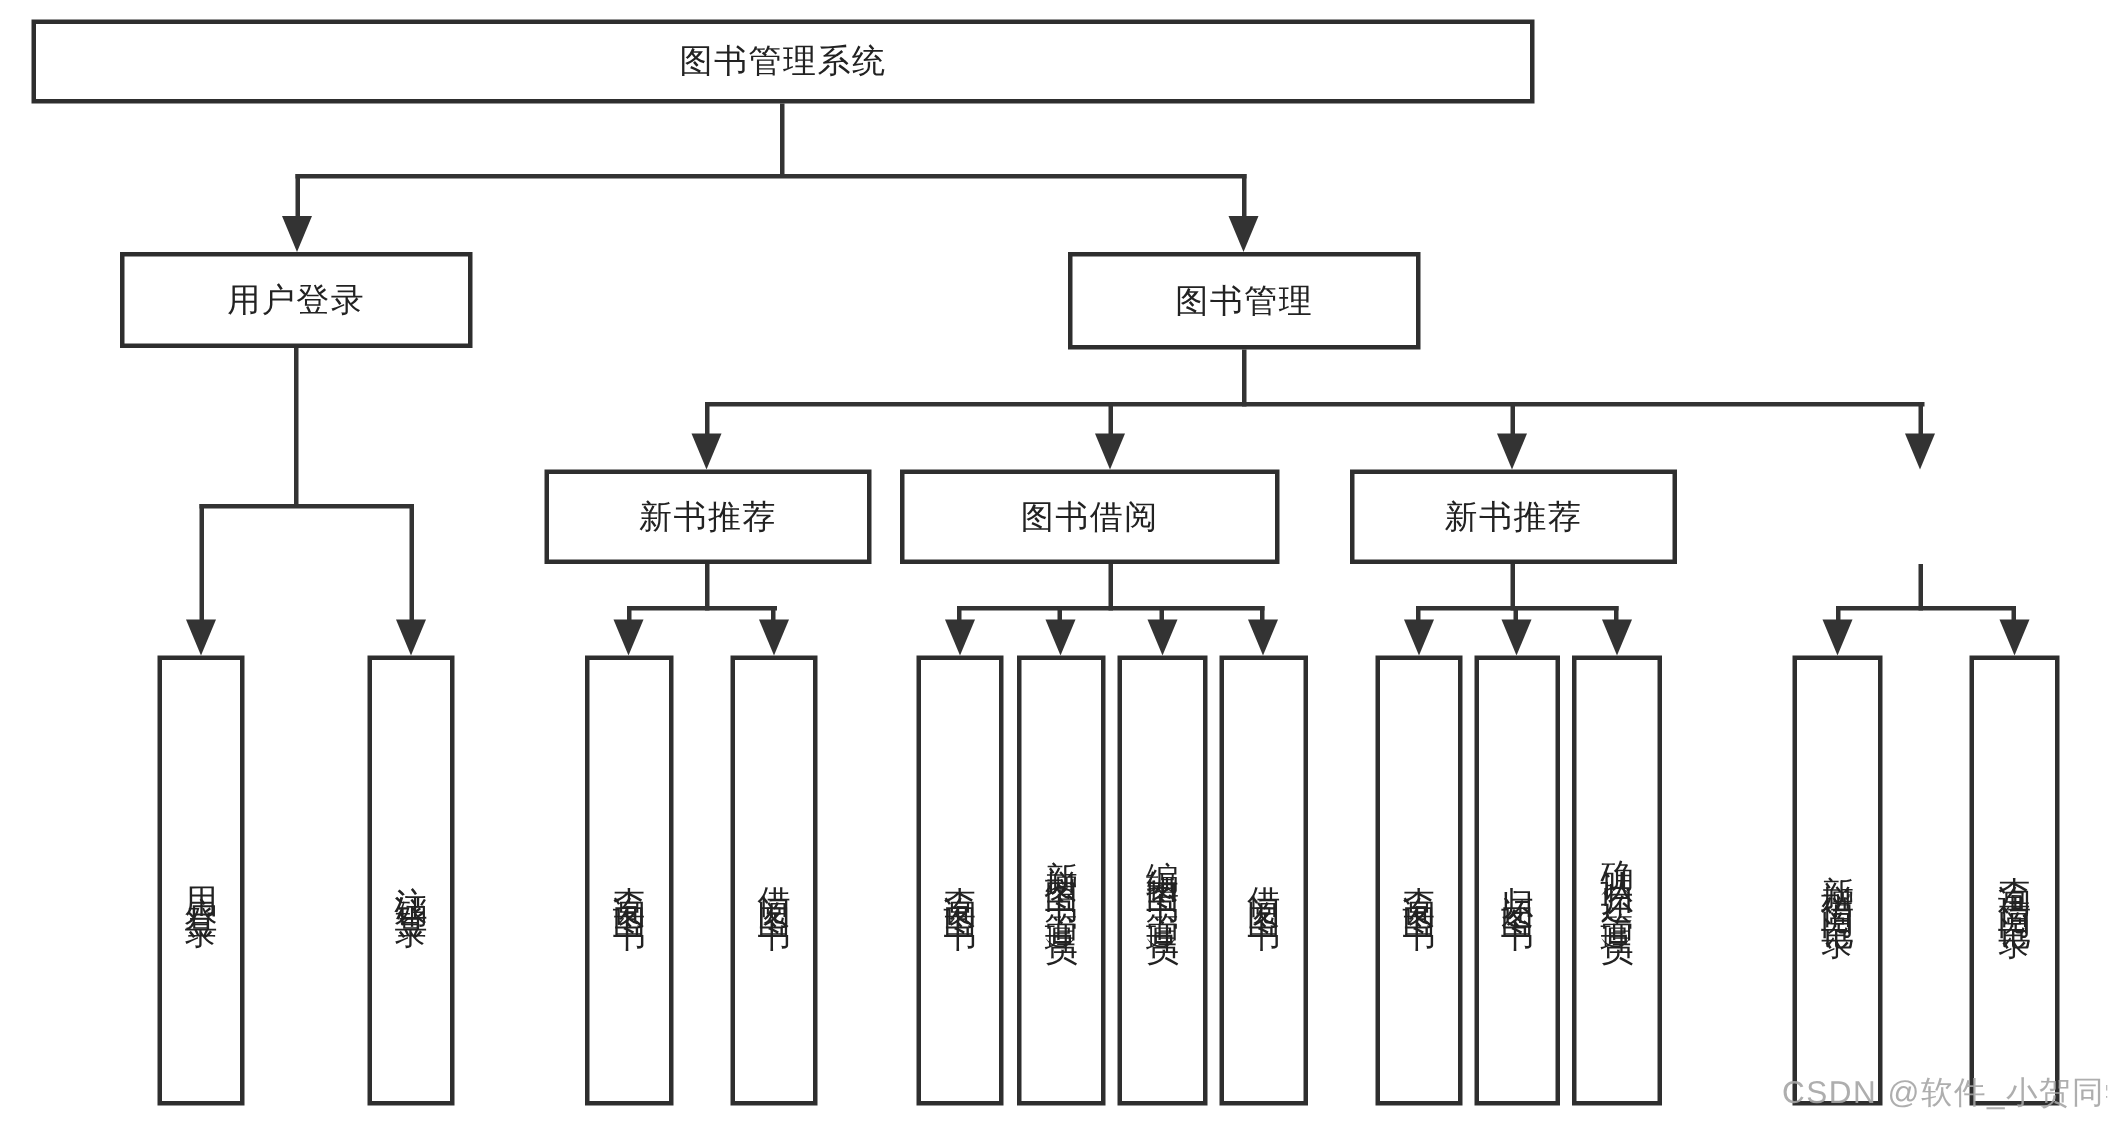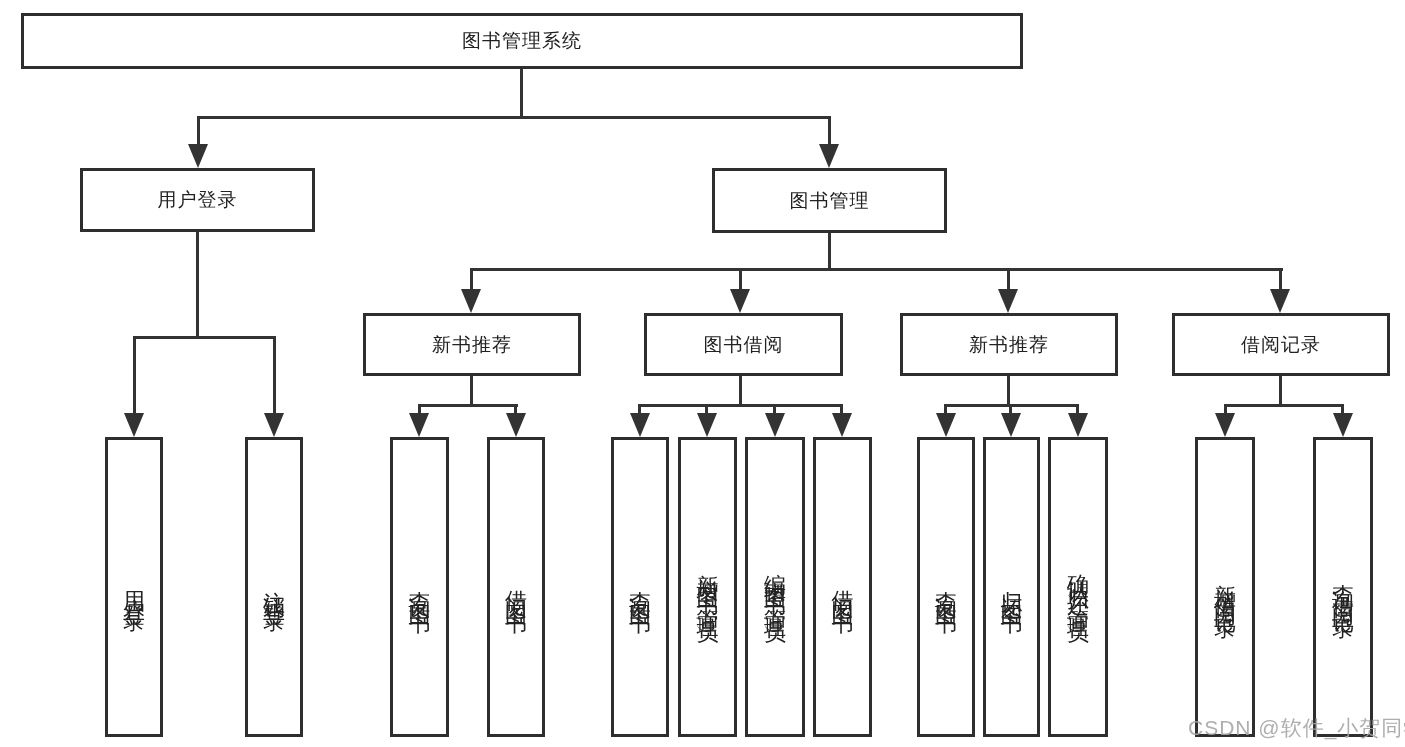--- a/index.html
+++ b/index.html
@@ -13,21 +13,21 @@
   .node{
     position:absolute;
     box-sizing:border-box;
     border:3px solid #2e2e2e;
     background:#ffffff;
     display:flex;
     align-items:center;
     justify-content:center;
   }
   .hlabel{
-    font-size:19px;
+    font-size:22px;
     color:#222222;
     letter-spacing:1px;
     white-space:nowrap;
   }
   .vlabel{
     writing-mode:vertical-rl;
     text-orientation:mixed;
     font-size:22px;
     color:#222222;
     letter-spacing:7px;
@@ -66,28 +66,25 @@
   <div class="node" style="left:80px;top:168px;width:235px;height:64px">
     <span class="hlabel">用户登录</span>
   </div>
   <div class="node" style="left:712px;top:168px;width:235px;height:65px">
     <span class="hlabel">图书管理</span>
   </div>
 
   <div class="node" style="left:363px;top:313px;width:218px;height:63px">
     <span class="hlabel">新书推荐</span>
   </div>
-  <div class="node" style="left:644px;top:313px;width:199px;height:63px">
+  <div class="node" style="left:600px;top:313px;width:253px;height:63px">
     <span class="hlabel">图书借阅</span>
   </div>
   <div class="node" style="left:900px;top:313px;width:218px;height:63px">
     <span class="hlabel">新书推荐</span>
-  </div>
-  <div class="node" style="left:1172px;top:313px;width:218px;height:63px">
-    <span class="hlabel">借阅记录</span>
   </div>
 
   <div class="node" style="left:105px;top:437px;width:58px;height:300px">
     <span class="vlabel">用户登录</span>
   </div>
   <div class="node" style="left:245px;top:437px;width:58px;height:300px">
     <span class="vlabel">注销登录</span>
   </div>
 
   <div class="node" style="left:390px;top:437px;width:59px;height:300px">

